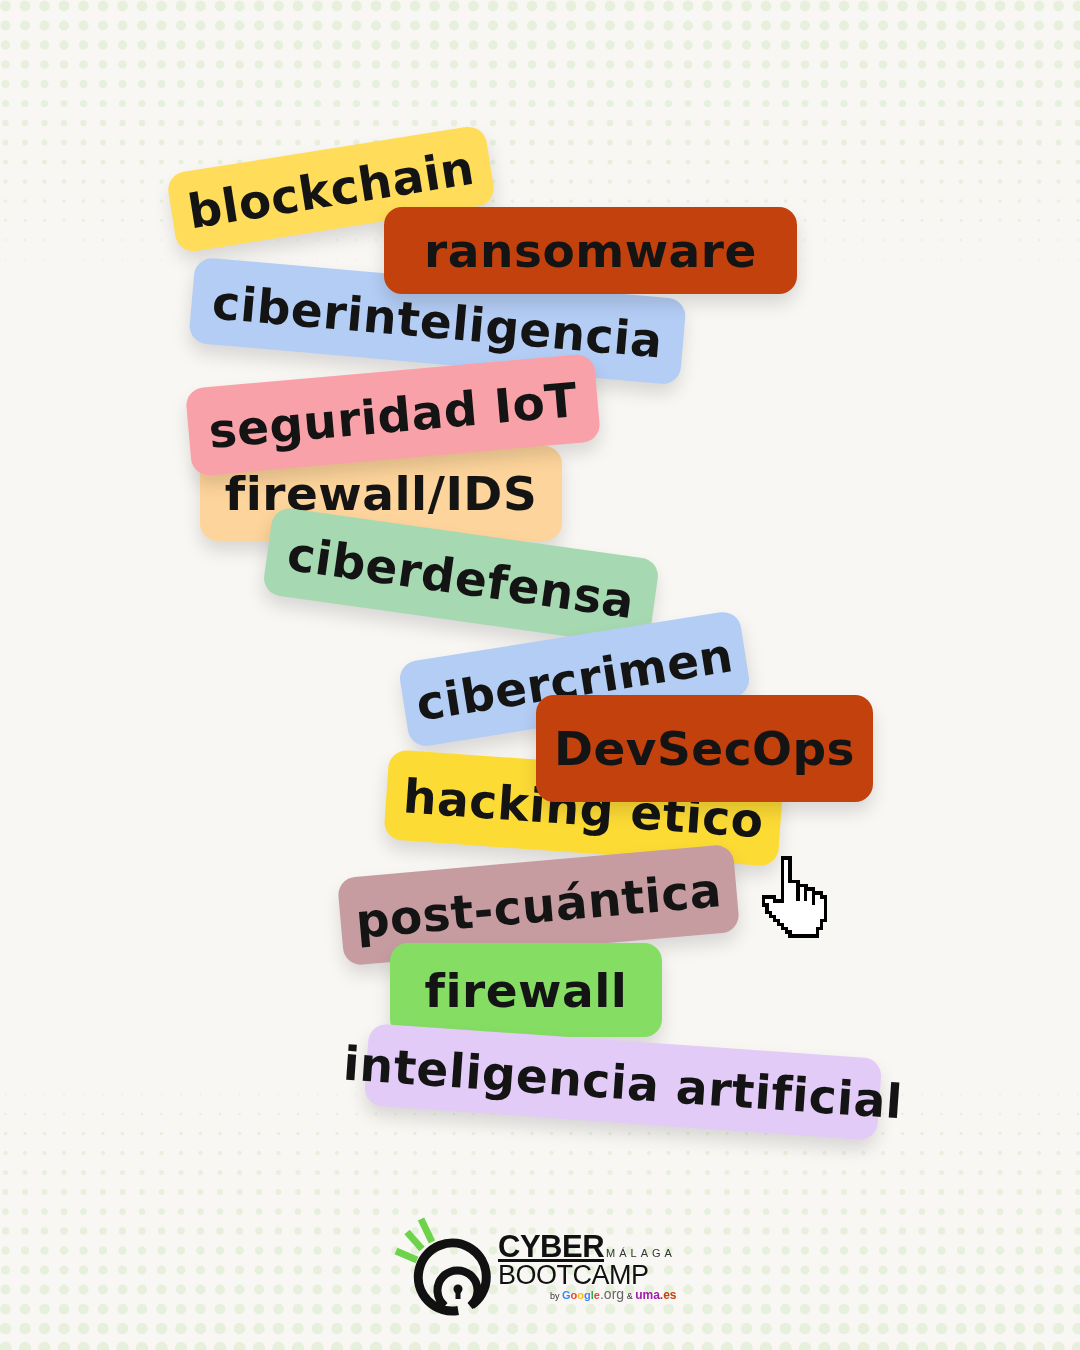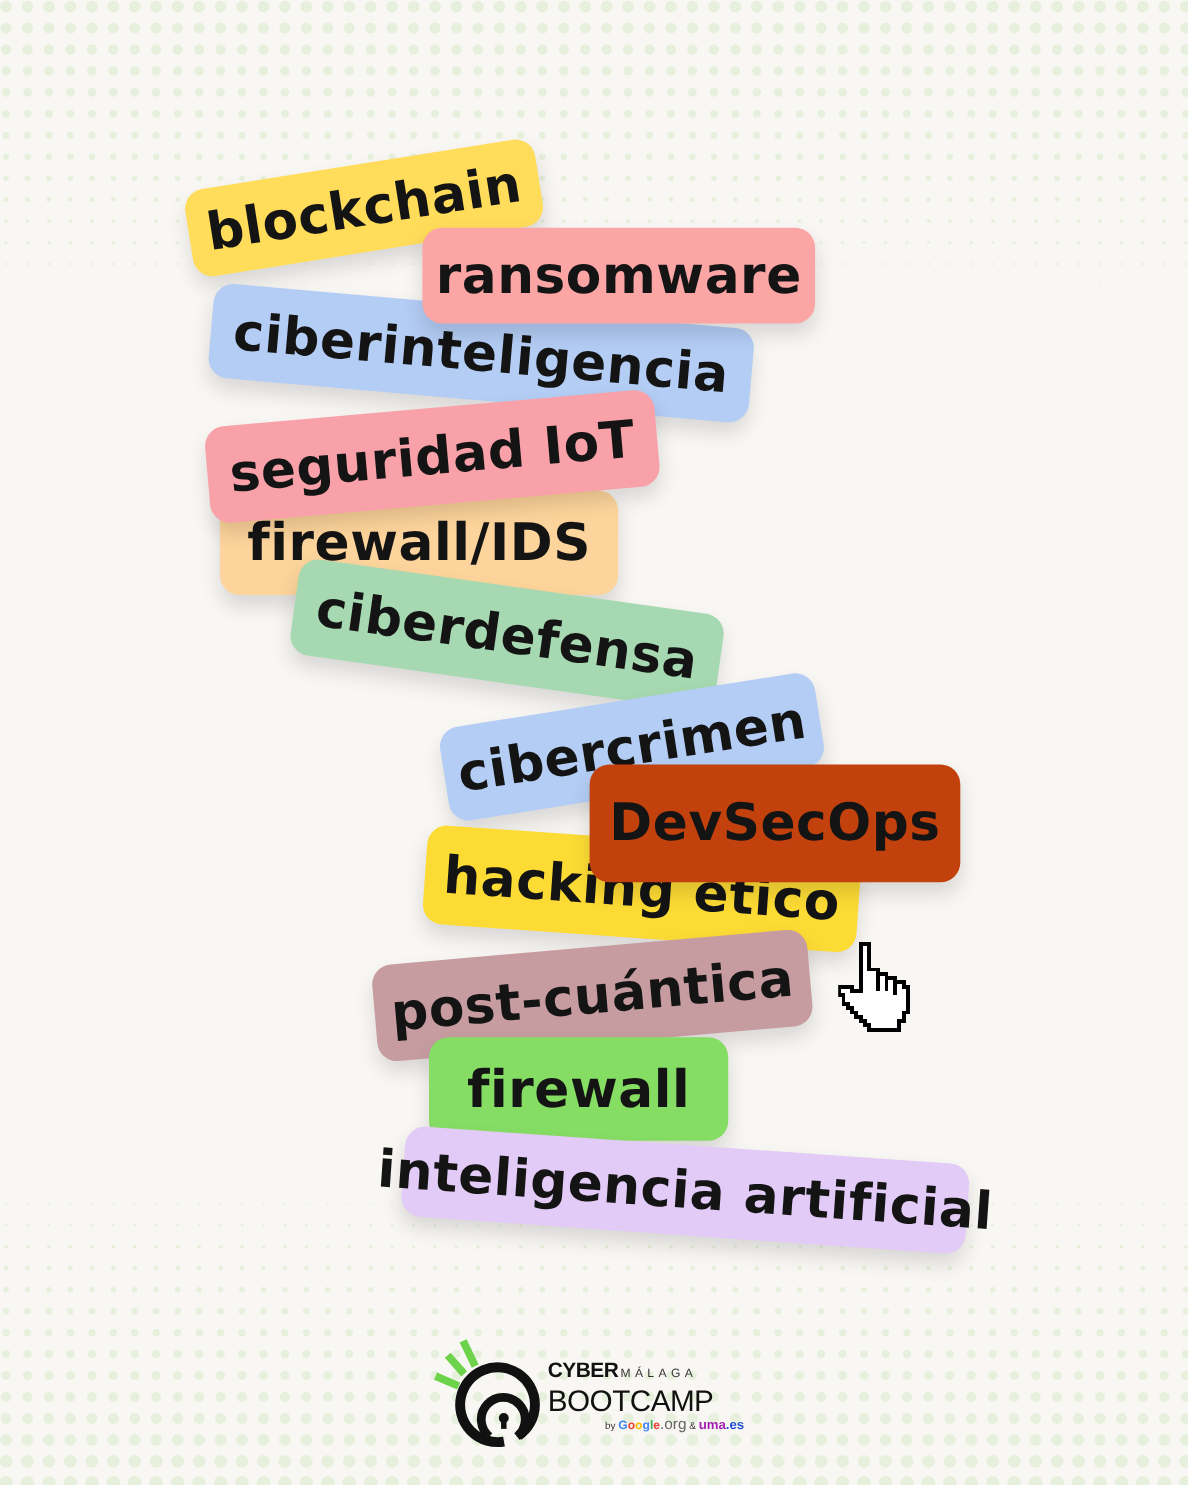--- a/index.html
+++ b/index.html
@@ -25,30 +25,30 @@
     white-space: nowrap;
     transform-origin: center center;
     box-sizing: border-box;
   }
 
   .cursor { position: absolute; left: 762px; top: 854px; width: 76px; height: 86px; }
 
   .logo { position: absolute; left: 390px; top: 1210px; width: 300px; height: 110px; }
   .logo-icon { position: absolute; left: 0; top: 0; width: 110px; height: 110px; }
   .logo-text { position: absolute; left: 108px; top: 24px; font-family: "Liberation Sans", sans-serif; color: #111; }
-  .lt-cyber { font-weight: bold; font-size: 19px; letter-spacing: -0.5px; line-height: 26px; display: inline-block; }
+  .lt-cyber { font-weight: bold; font-size: 31px; letter-spacing: -0.5px; line-height: 26px; display: inline-block; text-decoration: underline; }
   .lt-malaga { font-size: 11px; letter-spacing: 4px; color: #333; display: inline-block; margin-left: 2px; }
   .lt-boot { font-weight: normal; font-size: 27px; letter-spacing: -0.5px; line-height: 28px; display: block; }
   .lt-by { position: absolute; left: 52px; top: 52px; font-size: 9px; white-space: nowrap; color: #333; }
   .lt-by .g { font-weight: bold; font-size: 11px; }
   .lt-by .g1 { color: #4285f4; } .lt-by .g2 { color: #ea4335; } .lt-by .g3 { color: #fbbc05; }
   .lt-by .g4 { color: #34a853; }
   .lt-by .org { color: #666; font-size: 14px; margin-top: 23px; }
   .lt-by .uma { font-weight: bold; font-size: 12px; color: #a21caf; }
-  .lt-by .es { font-weight: bold; font-size: 12px; color: #1d4ed8; }
+  .lt-by .es { font-weight: bold; font-size: 12px; color: #c2410c; }
 </style>
 </head>
 <body>
 
 <div class="dots dots-top">
   <svg id="dots-top-svg" width="1080" height="330">
       <circle cx="5.5" cy="6" r="5.39" fill="#e6f0dc"></circle>
       <circle cx="25" cy="6" r="5.39" fill="#e6f0dc"></circle>
       <circle cx="44.5" cy="6" r="5.39" fill="#e6f0dc"></circle>
       <circle cx="64" cy="6" r="5.39" fill="#e6f0dc"></circle>
@@ -1734,21 +1734,21 @@
       <circle cx="1078" cy="318" r="6.17" fill="#e6f0dc"></circle>
     </svg>
 </div>
 
 <div class="tag" style="left: 170px; top: 149px; width: 322px; height: 80px; transform: rotate(-9deg); background: rgb(255, 220, 90);">
   <span>blockchain</span>
 </div>
 <div class="tag" style="left: 191px; top: 278px; width: 493px; height: 86px; transform: rotate(5deg); background: rgb(180, 205, 245);">
   <span>ciberinteligencia</span>
 </div>
-<div class="tag" style="left: 384px; top: 207px; width: 357px; height: 87px; transform: rotate(0deg); background: #fca5a5; align-items: center;">
+<div class="tag" style="left: 384px; top: 207px; width: 413px; height: 87px; transform: rotate(0deg); background: #c2410c; align-items: center;">
   <span>ransomware</span>
 </div>
 <div class="tag" style="left: 200px; top: 446px; width: 362px; height: 95px; transform: rotate(0deg); background: rgb(253, 212, 155);">
   <span>firewall/IDS</span>
 </div>
 <div class="tag" style="left: 188px; top: 371px; width: 410px; height: 88px; transform: rotate(-5deg); background: rgb(249, 161, 169);">
   <span>seguridad IoT</span>
 </div>
 <div class="tag" style="left: 266px; top: 533px; width: 390px; height: 88px; transform: rotate(8deg); background: rgb(166, 217, 177);">
   <span>ciberdefensa</span>

